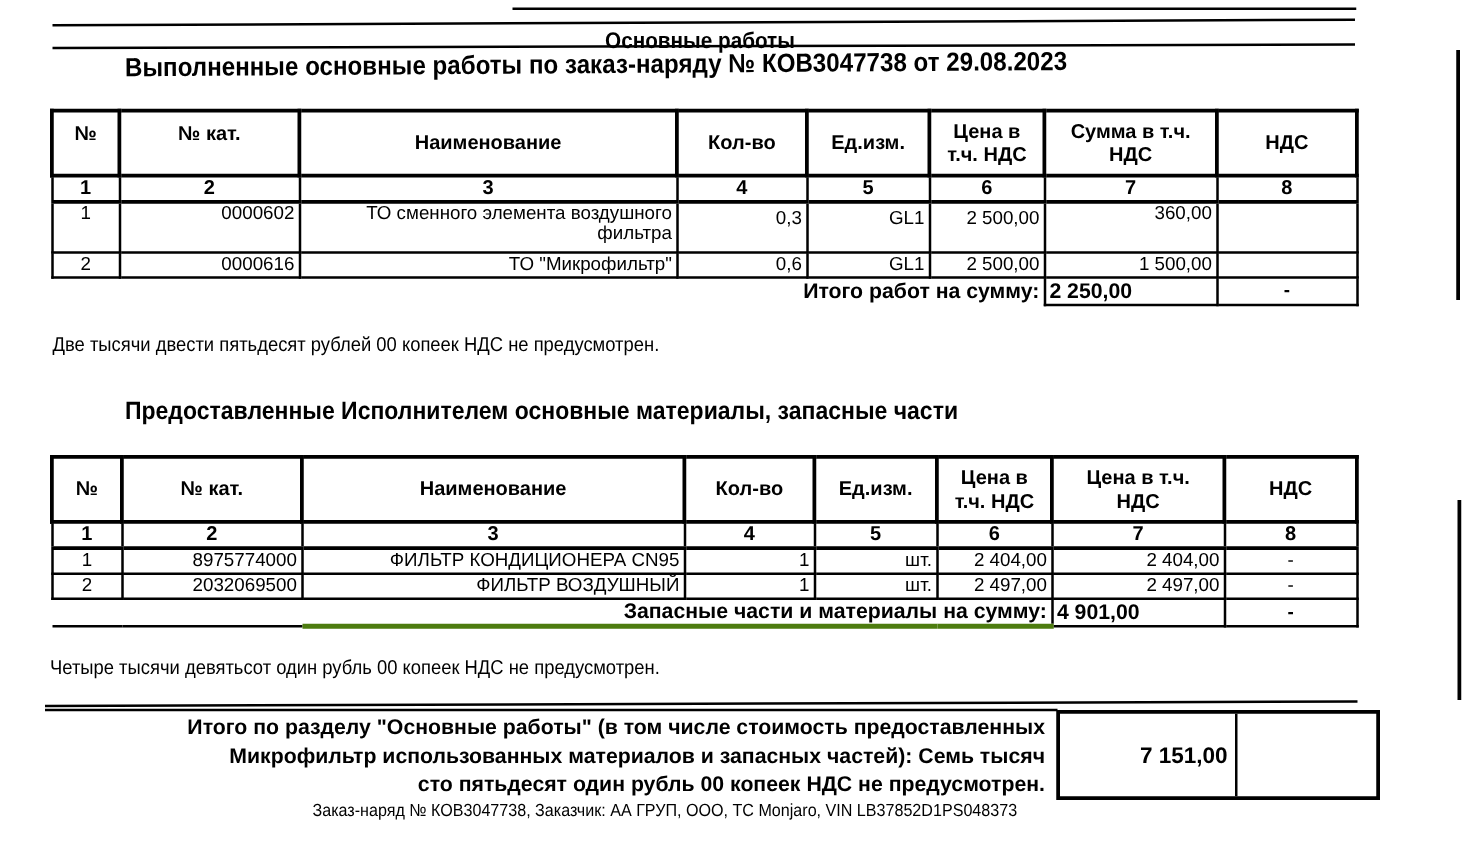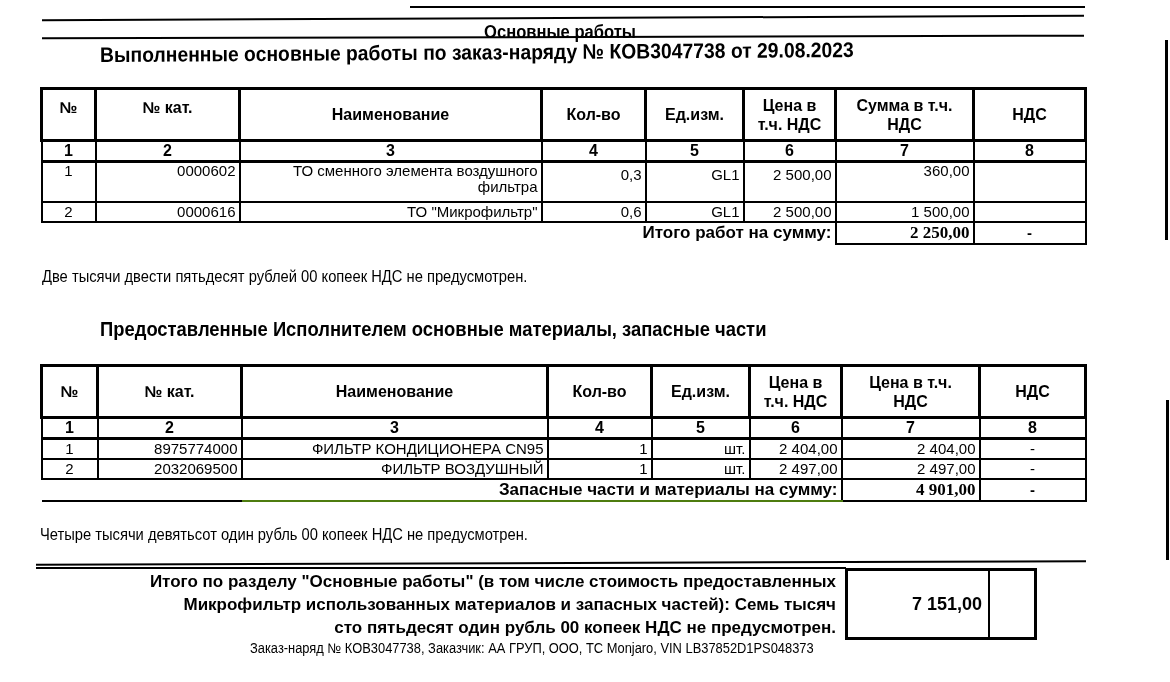--- a/index.html
+++ b/index.html
@@ -88,42 +88,40 @@
     table.grid tr.total td.label {
       border: none;
       text-align: right;
       font-weight: bold;
       font-size: 17px;
       margin-top: 28px;
     }
     table.grid tr.total td.val {
       font-weight: bold;
       font-size: 17px;
-      text-align: right;
-      font-family: Liberation Serif, serif;
     }
     table.grid tr.total td.vat {
       font-weight: bold;
       text-align: center;
     }
     table.grid tr.total td.blank { border: none; }
 
     .grand-text {
       position: absolute;
       left: 36px; top: 570px;
       width: 800px;
       text-align: right;
       font-weight: bold;
       font-size: 17px;
       line-height: 23px;
     }
     .grand-box {
       position: absolute;
       left: 845px; top: 568px;
-      width: 192px;
+      width: 259px;
       height: 72px;
       border: 3px solid #000;
       box-sizing: border-box;
       display: flex;
     }
     .grand-box .cell-sum {
       width: 134px;
       border-right: 2px solid #000;
       display: flex;
       align-items: center;
@@ -282,21 +280,21 @@
     <td class="l">2032069500</td>
     <td class="l">ФИЛЬТР ВОЗДУШНЫЙ</td>
     <td class="r">1</td>
     <td class="r">шт.</td>
     <td class="l">2 497,00</td>
     <td class="r">2 497,00</td>
     <td class="c">-</td>
   </tr>
   <tr class="total" style="height:22px;">
     <td class="blank" colspan="2" style="border-bottom:2px solid #000;"></td>
-    <td class="label" colspan="4" style="border-bottom:2px solid #4d7c0f;">Запасные части и материалы на сумму:</td>
+    <td class="label" colspan="4" style="border-bottom:4px solid #4d7c0f;">Запасные части и материалы на сумму:</td>
     <td class="val">4 901,00</td>
     <td class="vat">-</td>
   </tr>
 </tbody>
   </table>
 
 <div class="words" style="left:40px; top:526px;">Четыре тысячи девятьсот один рубль 00 копеек НДС не предусмотрен.</div>
 
 <div class="hline" style="left:36px; top:562px; width:1050px; height:2px; transform:rotate(-0.2deg);"></div>
 <div class="hline" style="left:36px; top:567px; width:810px; height:2px;"></div>

